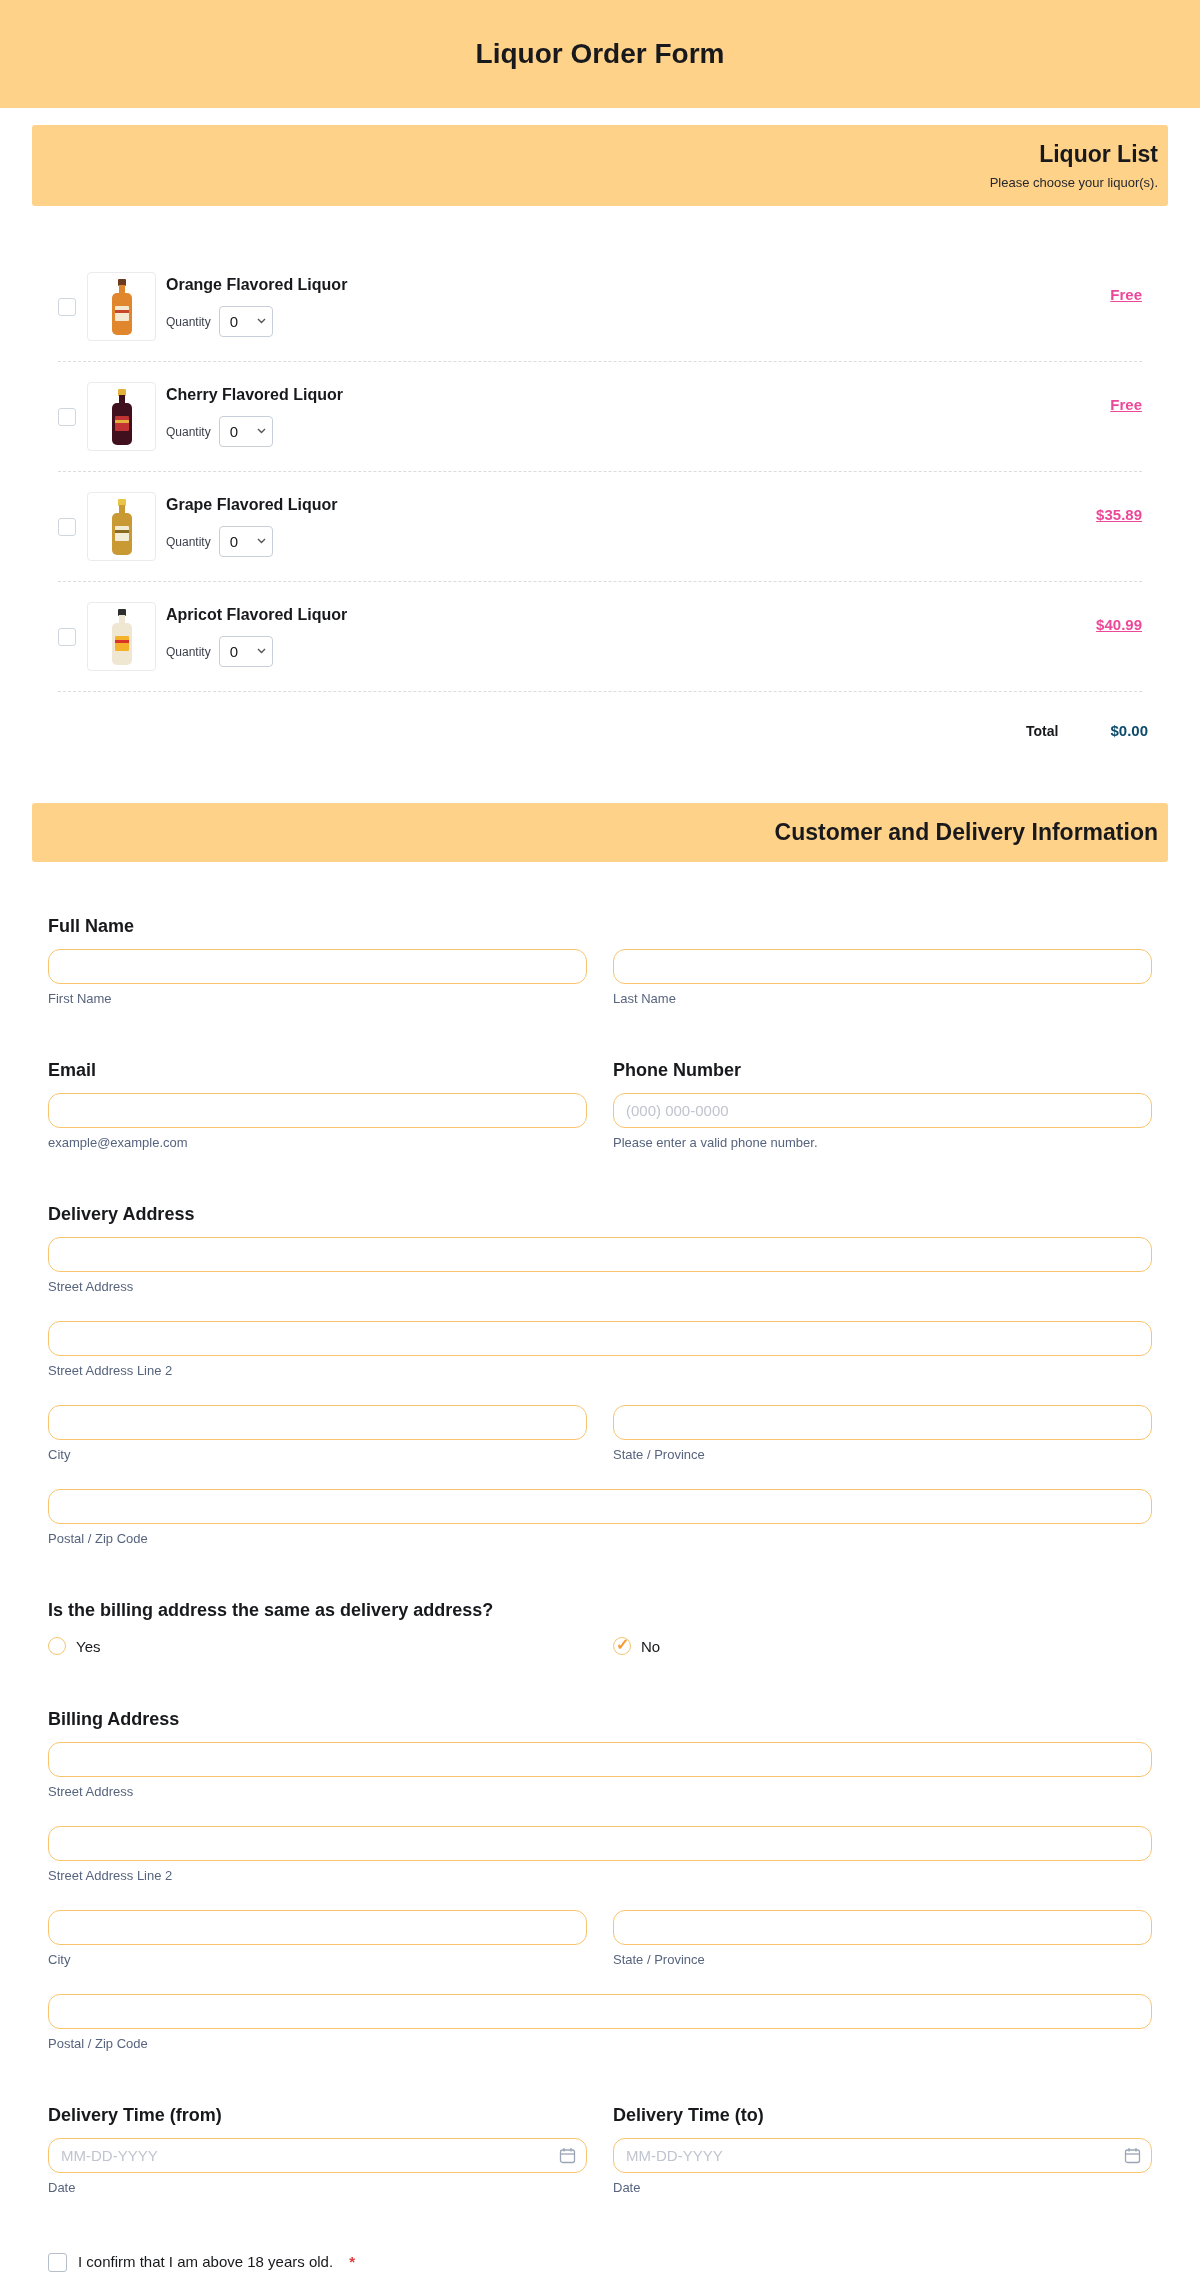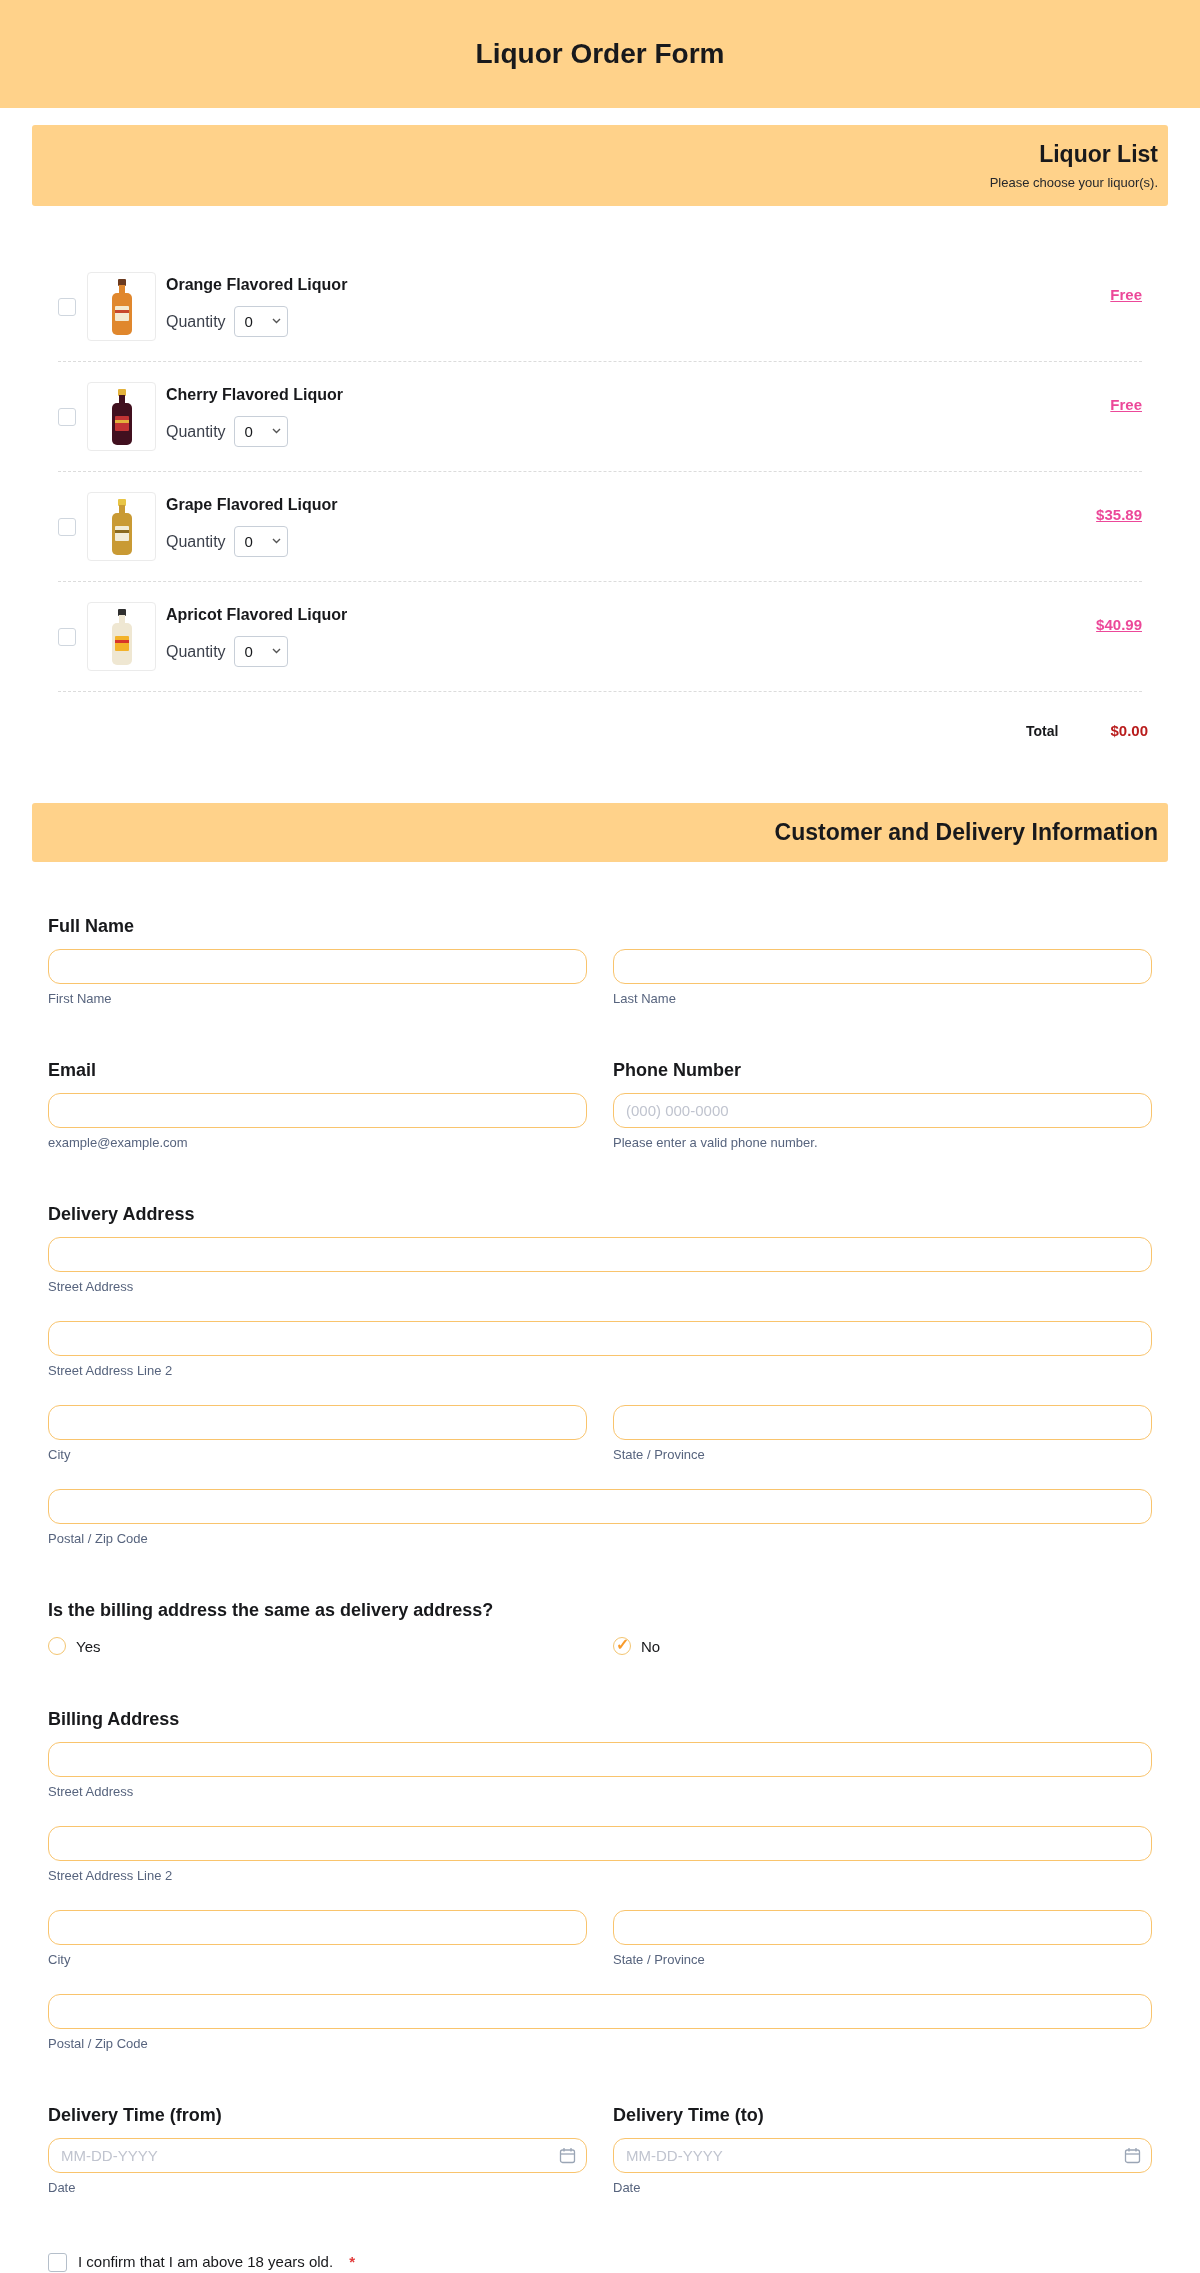--- a/index.html
+++ b/index.html
@@ -55,40 +55,40 @@
   }
   .pimg{
     width:69px;height:69px;flex:none;
     border:1px solid #ebebeb;border-radius:4px;
     display:flex;align-items:center;justify-content:center;
     margin-right:10px;background:#fff;
   }
   .pinfo{display:flex;flex-direction:column;gap:12px;}
   .pname{font-size:16px;font-weight:700;color:#18191c;}
   .pqty{display:flex;align-items:center;gap:8px;}
-  .qlabel{font-size:16px;color:#3a3f4a;}
+  .qlabel{font-size:12px;color:#3a3f4a;}
   .select-wrap{position:relative;display:inline-block;}
   .select-wrap select{
     appearance:none;-webkit-appearance:none;
     width:54px;height:31px;
     border:1px solid #c8cfd8;border-radius:4px;background:#fff;
     font-family:"Liberation Sans", sans-serif;font-size:15px;color:#18191c;
     padding:0 22px 0 10px;cursor:pointer;
   }
   .select-wrap .chev{position:absolute;right:7px;top:12px;pointer-events:none;}
   .pprice{
     margin-left:auto;align-self:flex-start;margin-top:14px;
     font-size:15px;font-weight:700;color:#ec4899;text-decoration:underline;
   }
   .total-row{
     display:flex;justify-content:flex-end;align-items:flex-end;gap:52px;
     padding:30px 20px 18px 0;
   }
   .total-label{font-size:14px;font-weight:700;color:#18191c;}
-  .total-value{font-size:15px;font-weight:700;color:#b91c1c;}
+  .total-value{font-size:15px;font-weight:700;color:#0c4a6e;}
 
   
   .form{padding:0 16px;}
   .form-group{margin-top:54px;}
   .flabel{display:block;font-size:18px;font-weight:700;color:#18191c;}
   .two-col{display:grid;grid-template-columns:1fr 1fr;column-gap:26px;}
   .field-input{
     width:100%;height:35px;
     border:1px solid var(--input-border);border-radius:12px;
     background:#fff;padding:0 12px;

